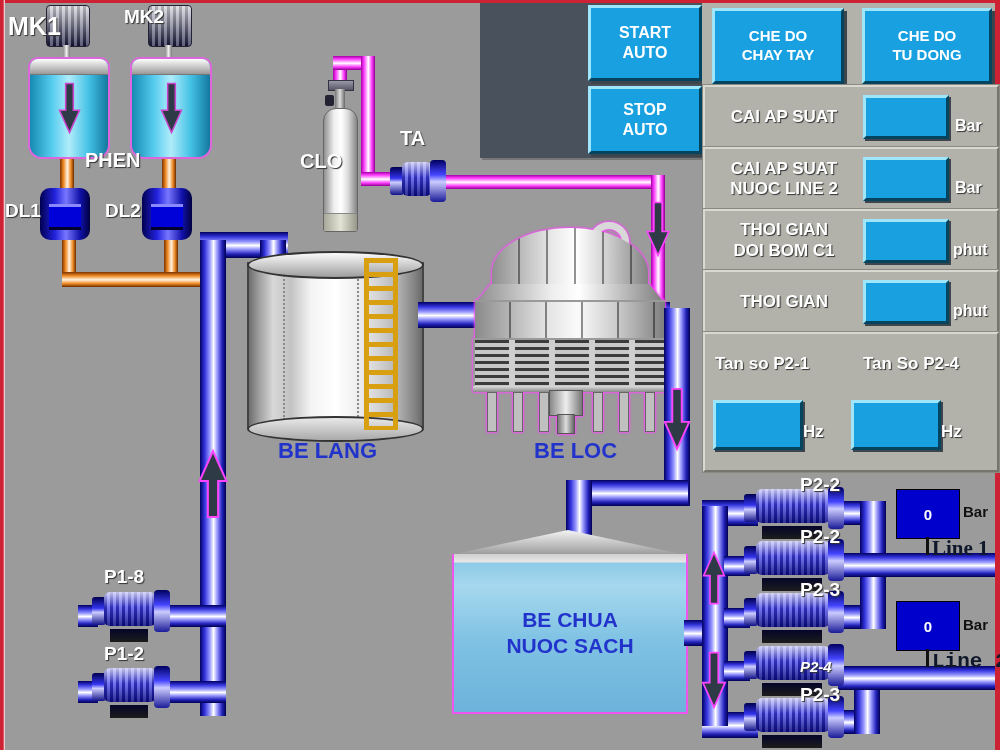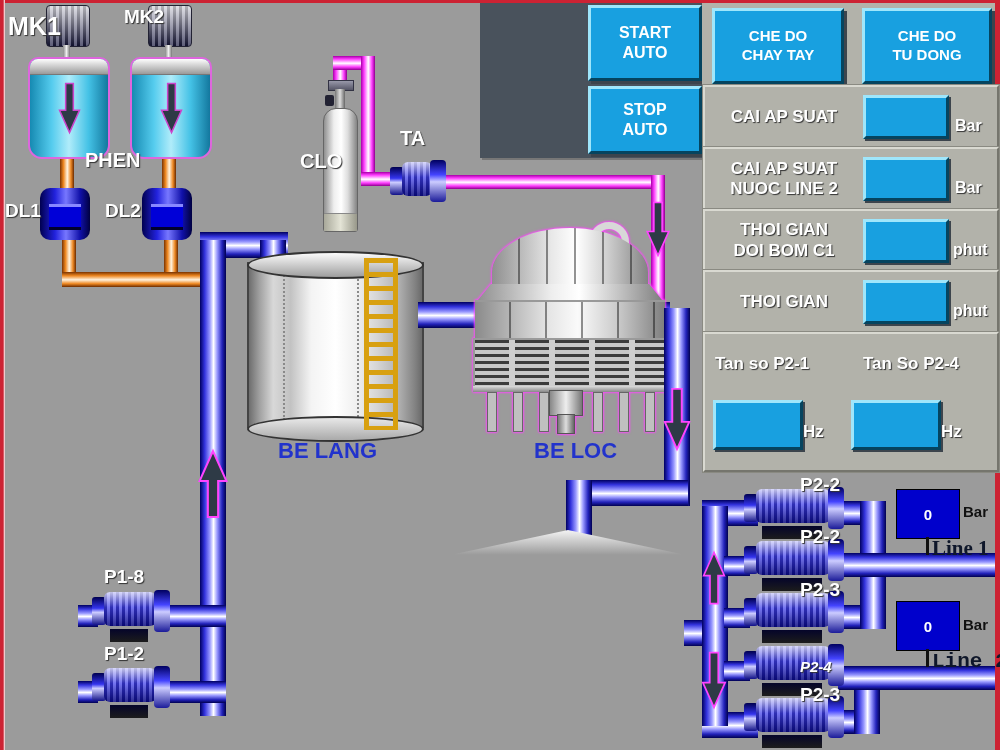--- a/index.html
+++ b/index.html
@@ -126,20 +126,24 @@
   </div>
 
   <div class="abs pbv" style="left:664px;top:308px;width:26px;height:198px;"></div>
   <svg class="abs" style="left:661px;top:386px;" width="32" height="66" viewBox="0 0 30 70">
       <polygon points="15,67 2,38 10,38 10,3 20,3 20,38 28,38" fill="#2e3a46" stroke="#ff44ff" stroke-width="2"></polygon>
     </svg>
   <div class="abs pbh" style="left:566px;top:480px;width:122px;height:26px;"></div>
   <div class="abs pbv" style="left:566px;top:480px;width:26px;height:60px;"></div>
 
   <div class="abs" style="left:450px;top:530px;width:236px;height:25px;clip-path:polygon(50% 0,100% 100%,0 100%);background:linear-gradient(#f4f4f4,#9a9a9a);filter:drop-shadow(0 0 1px #ff44ff);"></div>
+  <div class="abs" style="left:452px;top:554px;width:232px;height:158px;border:2px solid #ee55ee;border-top:none;background:linear-gradient(to bottom,#cfcfcf 0,#e8e8e8 8px,#8ecae6 9px,#a6d8ee 20%,#7fc2e4 55%,#6db2da 100%);display:flex;flex-direction:column;align-items:center;justify-content:center;gap:2px;">
+    <div class="blbl" style="font-size:21px;">BE CHUA</div>
+    <div class="blbl" style="font-size:21px;">NUOC SACH</div>
+  </div>
   <div class="abs pbh" style="left:684px;top:620px;width:24px;height:26px;"></div>
 
   <div class="abs pbh" style="left:702px;top:500px;width:56px;height:26px;"></div>
   <div class="abs pbh" style="left:702px;top:712px;width:56px;height:26px;"></div>
   <div class="abs pbv" style="left:702px;top:506px;width:26px;height:220px;"></div>
   <div class="abs pbh" style="left:724px;top:556px;width:26px;height:20px;"></div>
   <div class="abs pbh" style="left:724px;top:608px;width:26px;height:20px;"></div>
   <div class="abs pbh" style="left:724px;top:661px;width:26px;height:20px;"></div>
   <svg class="abs" style="left:699px;top:550px;" width="30" height="56" viewBox="0 0 30 70">
       <polygon points="15,3 28,32 20,32 20,67 10,67 10,32 2,32" fill="#2e3a46" stroke="#ff44ff" stroke-width="2"></polygon>

